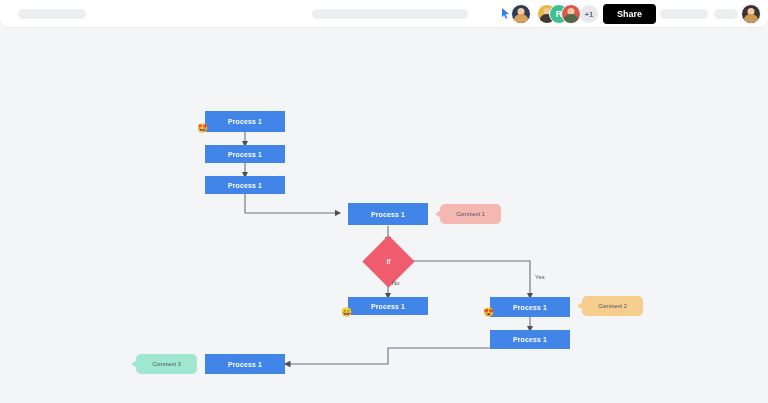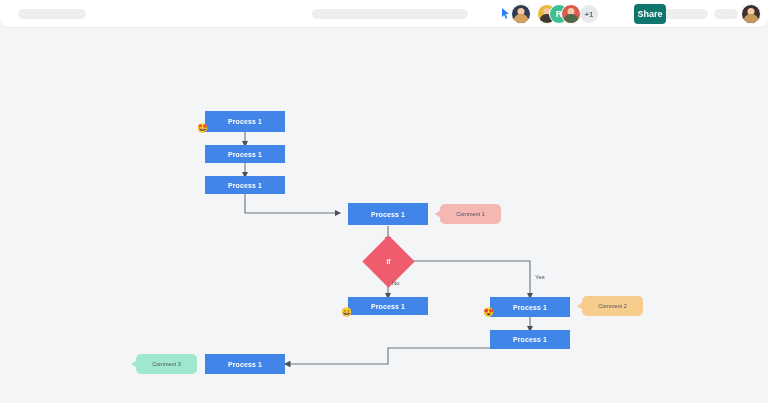--- a/index.html
+++ b/index.html
@@ -88,31 +88,30 @@
     background: #e7e9ec;
     color: #6b7280;
     font-size: 8px;
     font-weight: 600;
     display: flex; align-items: center; justify-content: center;
   }
 
   .share-btn {
     position: absolute;
     left: 603px; top: 4px;
-    width: 32px; height: 20px;
-    background: #0f766e;
+    width: 53px; height: 20px;
+    background: #000000;
     border-radius: 4px;
     color: #ffffff;
     font-size: 9px;
     font-weight: 600;
     display: flex; align-items: center; justify-content: center;
     cursor: pointer;
     border: none;
     font-family: "Liberation Sans", sans-serif;
-    margin-left: 31px;
   }
 
   
   .right-tools {
     position: absolute;
     left: 641px; top: 34px;
     display: flex;
     gap: 4px;
   }
   .rt-btn {

